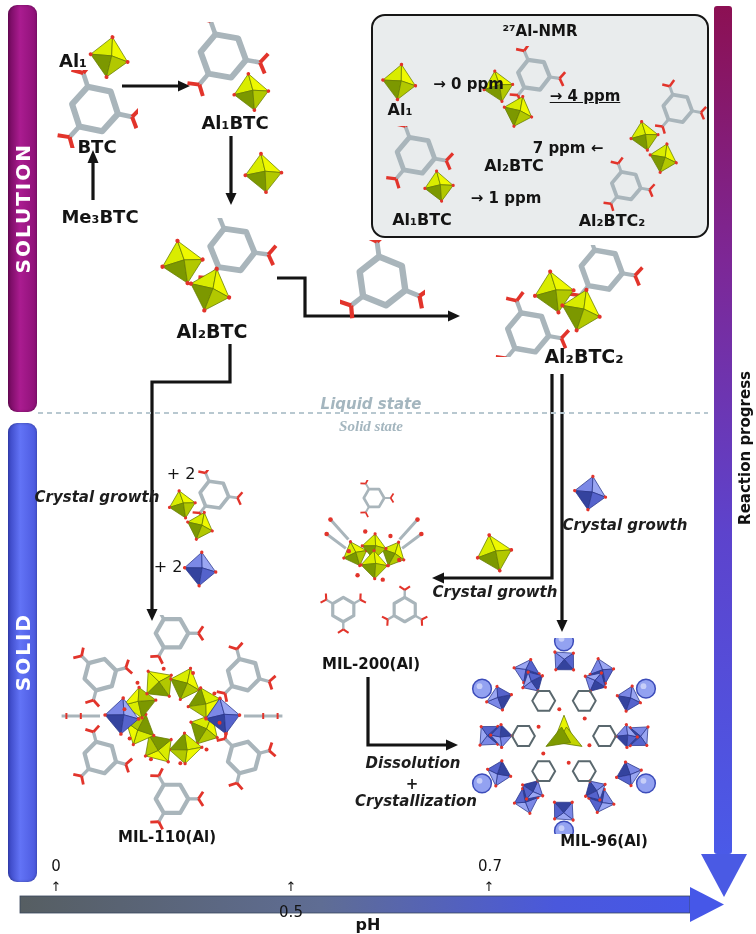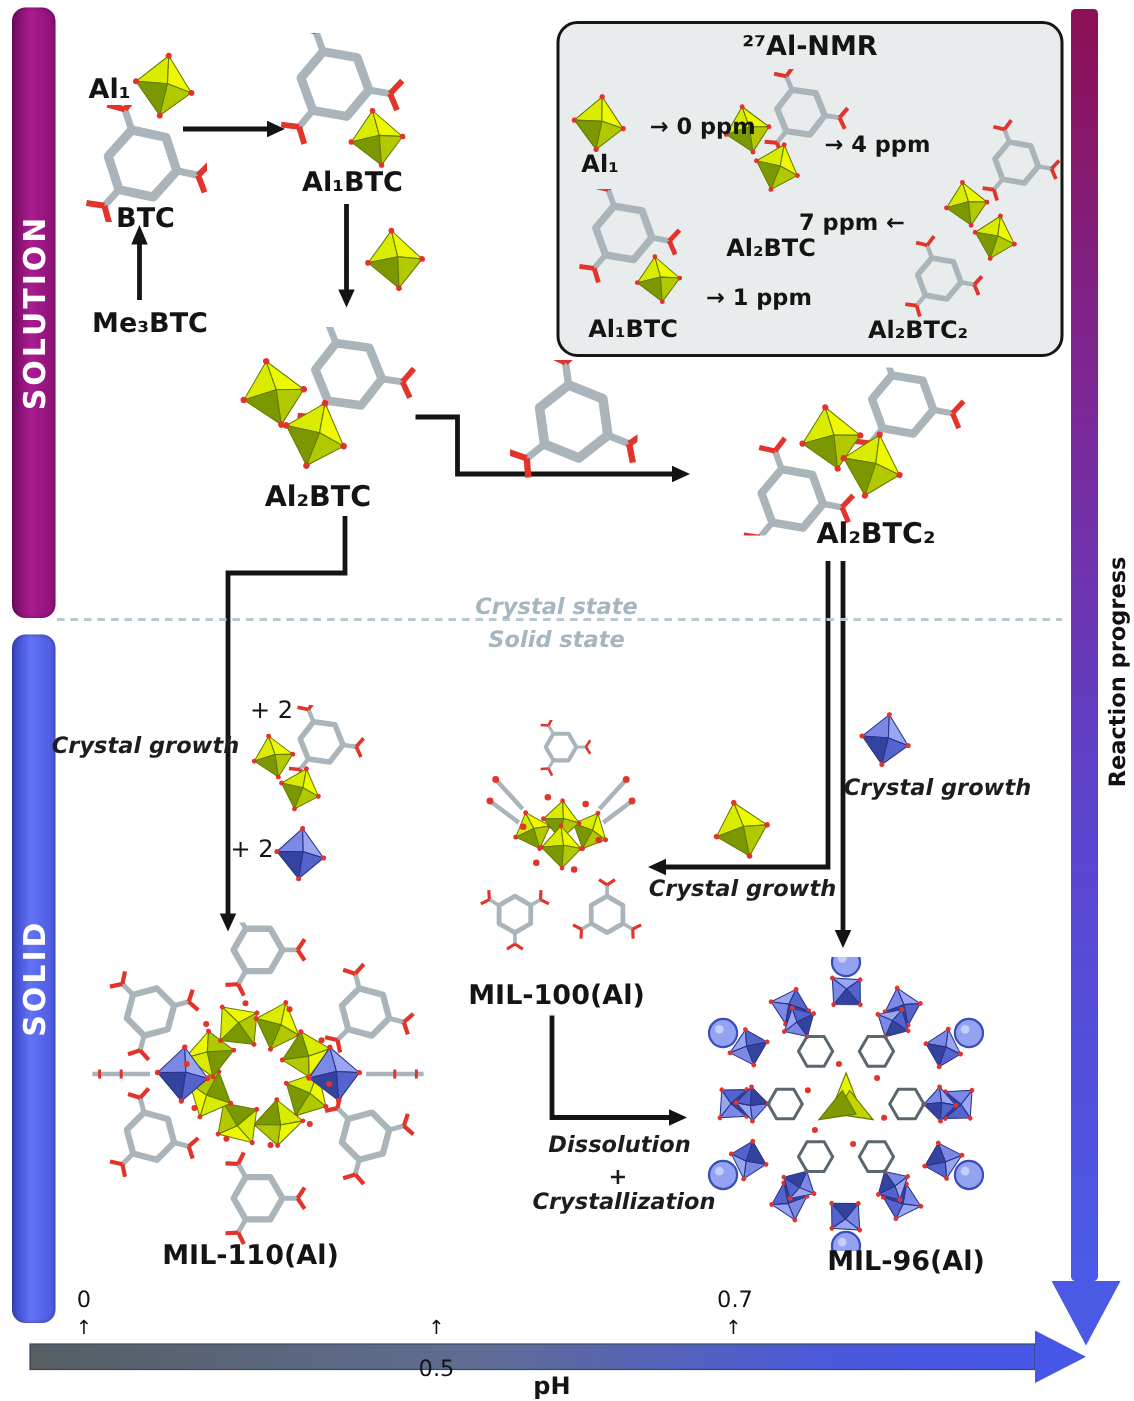--- a/index.html
+++ b/index.html
@@ -1,21 +1,21 @@
 <!DOCTYPE html>
 <html><head>
 <meta charset="utf-8">
 <style>
   html,body{margin:0;padding:0;}
   body{font-family:"DejaVu Sans","Liberation Sans",sans-serif;background:#fff;}
   #canvas{position:relative;width:756px;height:934px;background:#ffffff;overflow:hidden;}
   .lbl{position:absolute;transform:translate(-50%,-50%);font-weight:700;color:#141414;white-space:nowrap;z-index:6;}
   .it{font-style:italic;font-weight:600;color:#1d1d1d;}
   .muted{color:#a4b6bf;font-weight:600;}
-  .f13{font-size:13px}.f15{font-size:15px}.f16{font-size:16px}.f17{font-size:18px}.f18{font-size:18px}.f19{font-size:19px}
+  .f13{font-size:13px}.f15{font-size:15px}.f16{font-size:16px}.f17{font-size:15px}.f18{font-size:18px}.f19{font-size:19px}
   .reg{font-weight:400;}
   .semib{font-weight:600;}
   .mol{position:absolute;z-index:4;}
   .vbar{position:absolute;display:flex;align-items:center;justify-content:center;border-radius:9px;z-index:5;}
   .vbar span{writing-mode:vertical-rl;transform:rotate(180deg);color:#fff;font-weight:700;font-size:20px;letter-spacing:2px;}
   #solution-bar{left:8px;top:5px;width:29px;height:407px;background:linear-gradient(90deg,#70095c,#aa1c90 42%,#8c1076);box-shadow:inset 0 0 3px rgba(0,0,0,.35);}
   #solid-bar{left:8px;top:423px;width:29px;height:459px;background:linear-gradient(90deg,#3743c0,#6273f6 42%,#4a58dd);box-shadow:inset 0 0 3px rgba(0,0,0,.35);}
   #nmr-box{position:absolute;left:371px;top:14px;width:334px;height:220px;background:#e9eced;border:2.5px solid #161616;border-radius:14px;z-index:2;}
   #arrow-layer{position:absolute;left:0;top:0;z-index:3;}
   #ph-axis{position:absolute;left:18px;top:884px;z-index:3;}
@@ -33,21 +33,21 @@
   </div>
   <div class="vbar" id="solid-bar">
     <span>SOLID</span>
   </div>
 
   <div id="nmr-box"></div>
   <div class="lbl f17" style="left:540px;top:31px;">²⁷Al-NMR</div>
   <div class="lbl f16" style="left:400px;top:109px;">Al₁</div>
   <div class="lbl f15 semib" style="left:449px;top:84px;padding-left:39px;">→ 0 ppm</div>
   <div class="lbl f16" style="left:514px;top:165px;">Al₂BTC</div>
-  <div class="lbl f15 semib" style="left:585px;top:96px;">→ 4 ppm</div>
+  <div class="lbl f15 semib" style="left:585px;top:96px;text-decoration:underline;">→ 4 ppm</div>
   <div class="lbl f16" style="left:422px;top:219px;">Al₁BTC</div>
   <div class="lbl f15 semib" style="left:506px;top:198px;">→ 1 ppm</div>
   <div class="lbl f15 semib" style="left:568px;top:148px;">7 ppm ←</div>
   <div class="lbl f16" style="left:612px;top:220px;">Al₂BTC₂</div>
 
   <svg id="arrow-layer" width="756" height="934">
     <g stroke="#141414" stroke-width="3.2" fill="none">
       <path d="M93,200 V162"></path>
       <path d="M122,86 H179"></path>
       <path d="M231,136 V194"></path>
@@ -939,28 +939,28 @@
         <polygon points="122.01332839871633,108.4 97.38148052809392,104.61851947190608 106.4225462621596,88.95893426593432" fill="#c3d400" stroke="#667c00" stroke-width="0.8"></polygon>
         <polygon points="85.98667160128367,108.4 101.5774537378404,88.95893426593432 110.61851947190608,104.61851947190608" fill="#7e9a00" stroke="#667c00" stroke-width="0.8"></polygon>
       </svg></div>
 
   <div class="lbl f18" style="left:73px;top:60px;">Al₁</div>
   <div class="lbl f18" style="left:97px;top:146px;">BTC</div>
   <div class="lbl f18" style="left:100px;top:216px;">Me₃BTC</div>
   <div class="lbl f18" style="left:235px;top:122px;">Al₁BTC</div>
   <div class="lbl f19" style="left:212px;top:331px;">Al₂BTC</div>
   <div class="lbl f19" style="left:584px;top:356px;">Al₂BTC₂</div>
-  <div class="lbl f15 it muted" style="left:371px;top:404px;">Crystal state</div>
-  <div class="lbl f15 it muted" style="left:371px;top:426px;">Solid state</div>
+  <div class="lbl f15 it muted" style="left:371px;top:404px;">Liquid state</div>
+  <div class="lbl f15 it muted" style="left:371px;top:426px;font-family:Liberation Serif, serif;">Solid state</div>
   <div class="lbl f15 it" style="left:97px;top:497px;">Crystal growth</div>
   <div class="lbl f16 reg" style="left:181px;top:473px;">+ 2</div>
   <div class="lbl f16 reg" style="left:168px;top:566px;">+ 2</div>
   <div class="lbl f15 it" style="left:495px;top:592px;">Crystal growth</div>
   <div class="lbl f15 it" style="left:625px;top:525px;">Crystal growth</div>
-  <div class="lbl f17" style="left:371px;top:664px;">MIL-100(Al)</div>
+  <div class="lbl f17" style="left:371px;top:664px;">MIL-200(Al)</div>
   <div class="lbl f17" style="left:147px;top:837px;margin-left:20px;">MIL-110(Al)</div>
   <div class="lbl f17" style="left:563px;top:841px;margin-left:41px;">MIL-96(Al)</div>
   <div class="lbl f15 it" style="left:413px;top:763px;">Dissolution</div>
   <div class="lbl f15 it" style="left:412px;top:784px;">+</div>
   <div class="lbl f15 it" style="left:416px;top:801px;">Crystallization</div>
 
   <div class="lbl f15 reg" style="left:56px;top:866px;">0</div>
   <div class="lbl f15 reg" style="left:291px;top:912px;">0.5</div>
   <div class="lbl f15 reg" style="left:490px;top:866px;">0.7</div>
   <div class="lbl f13 reg" style="left:56px;top:886px;">↑</div>

